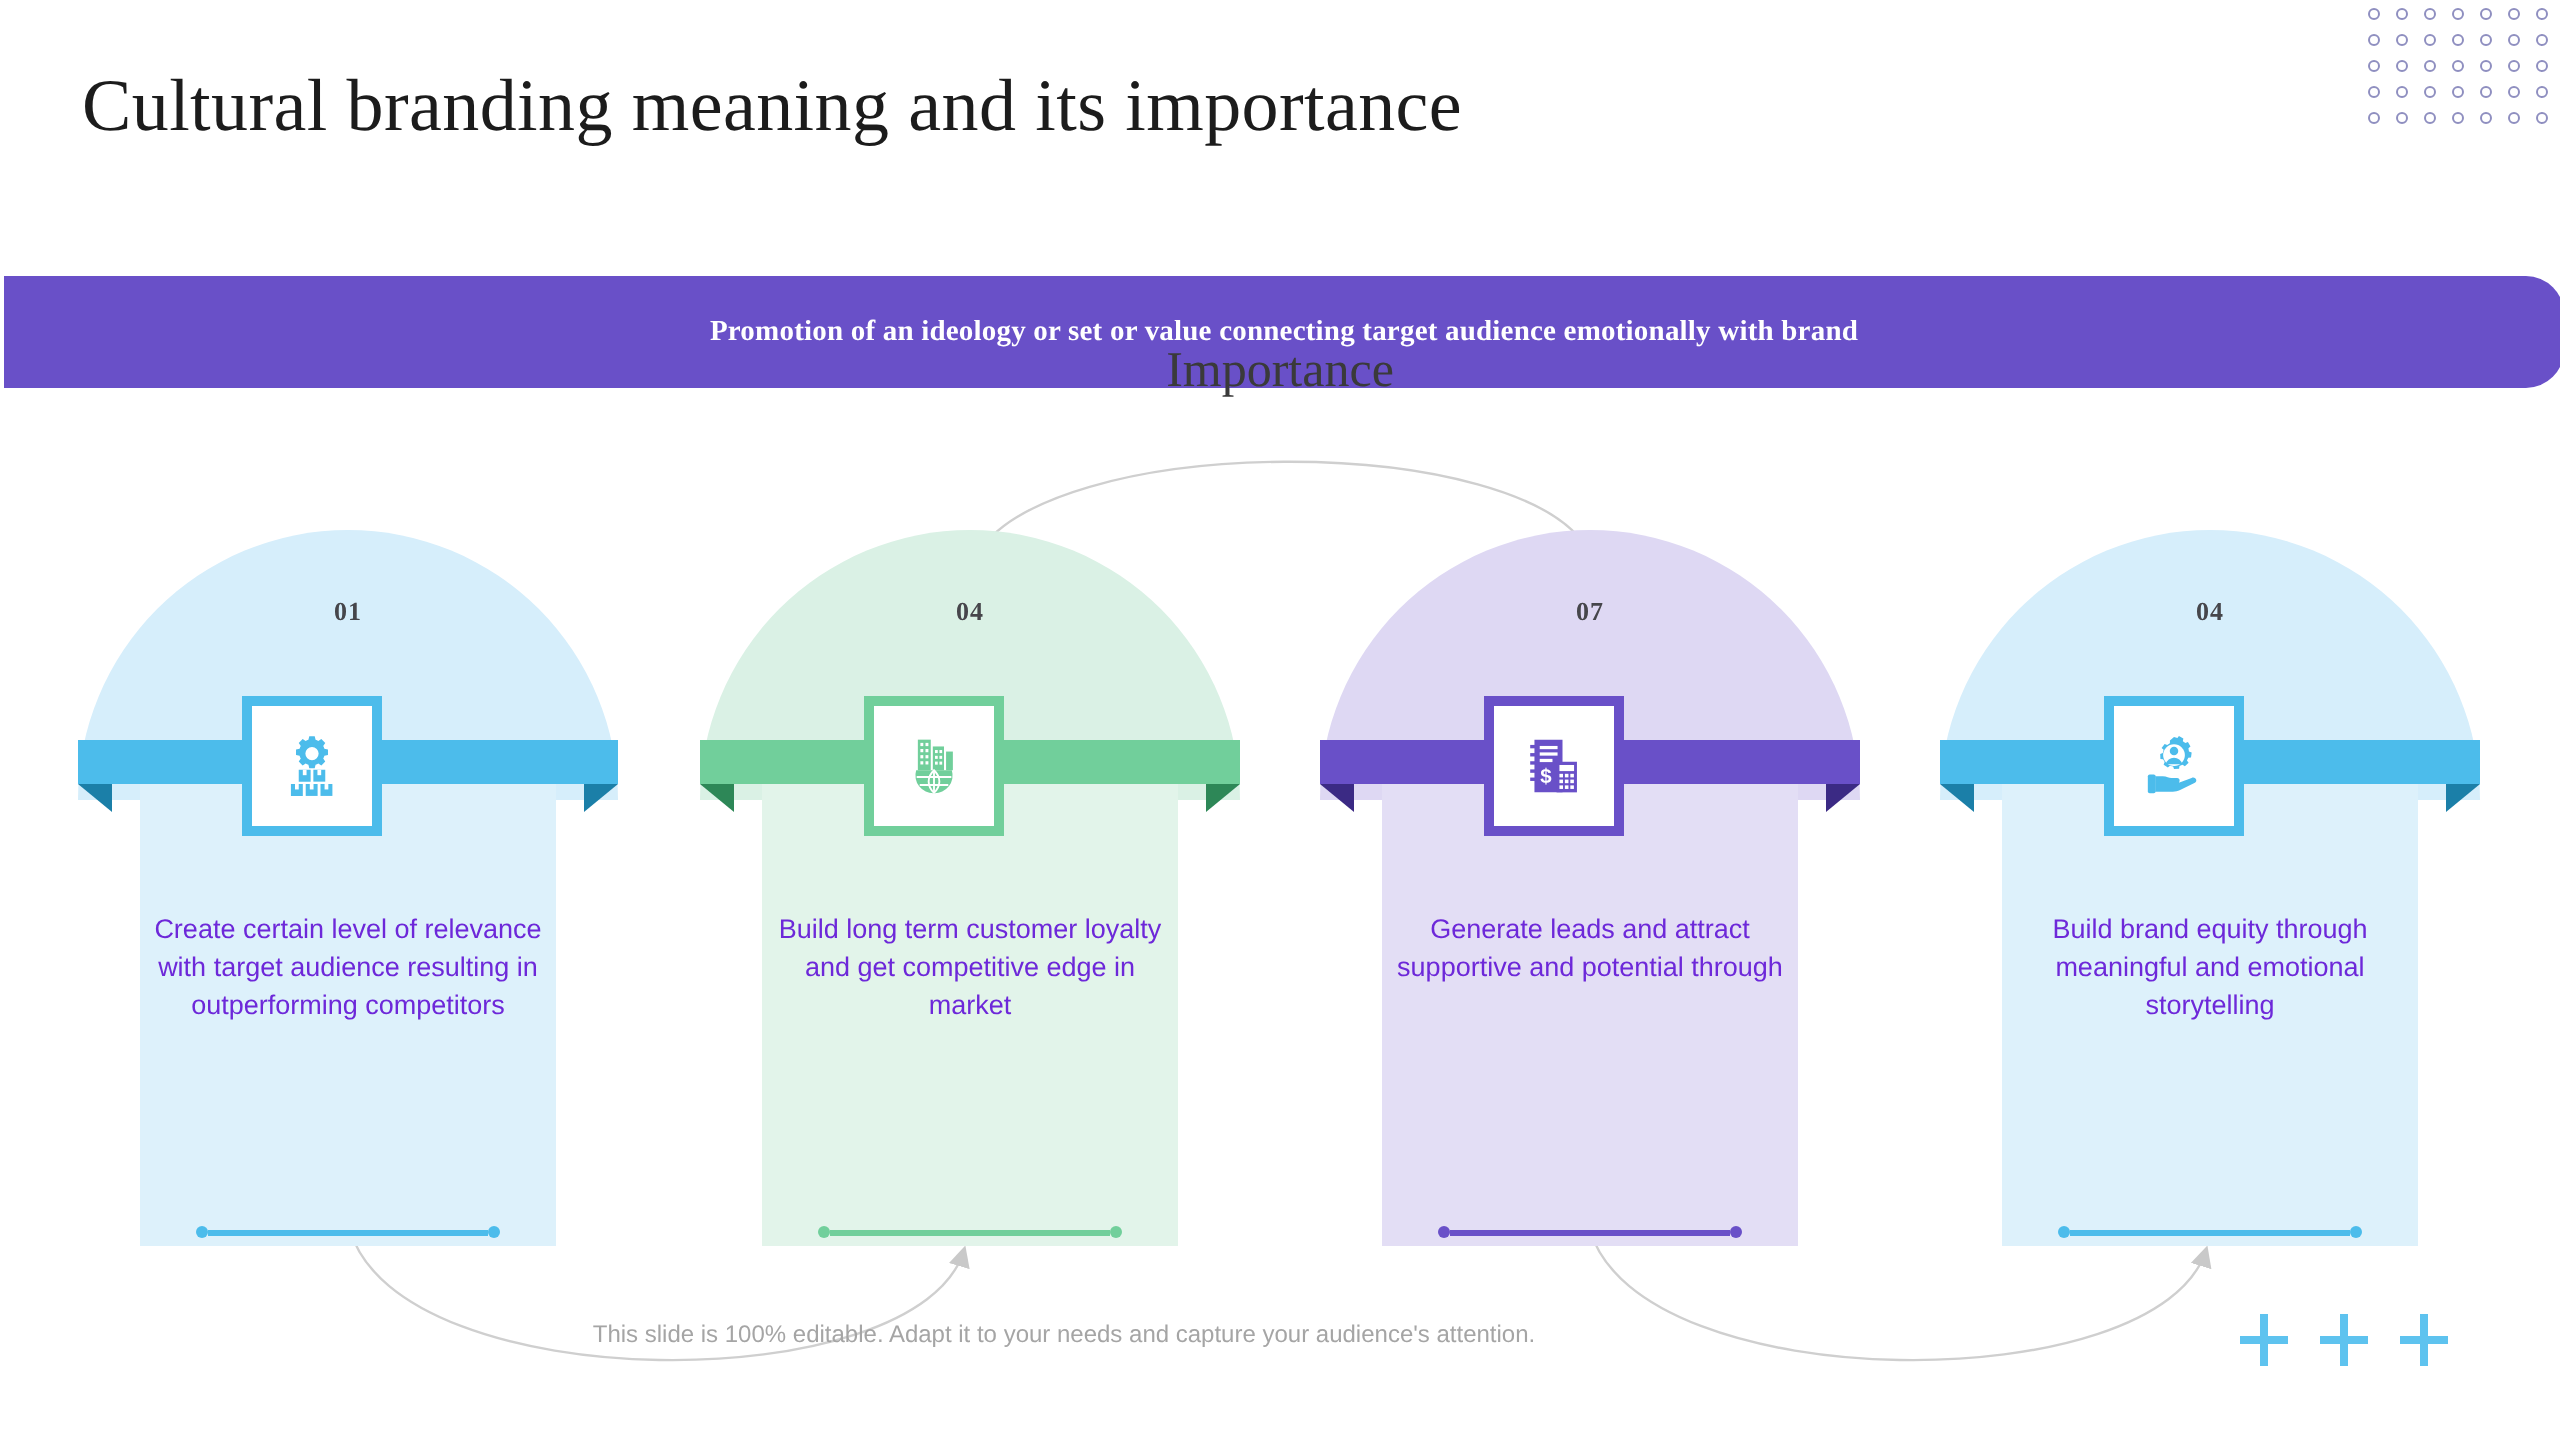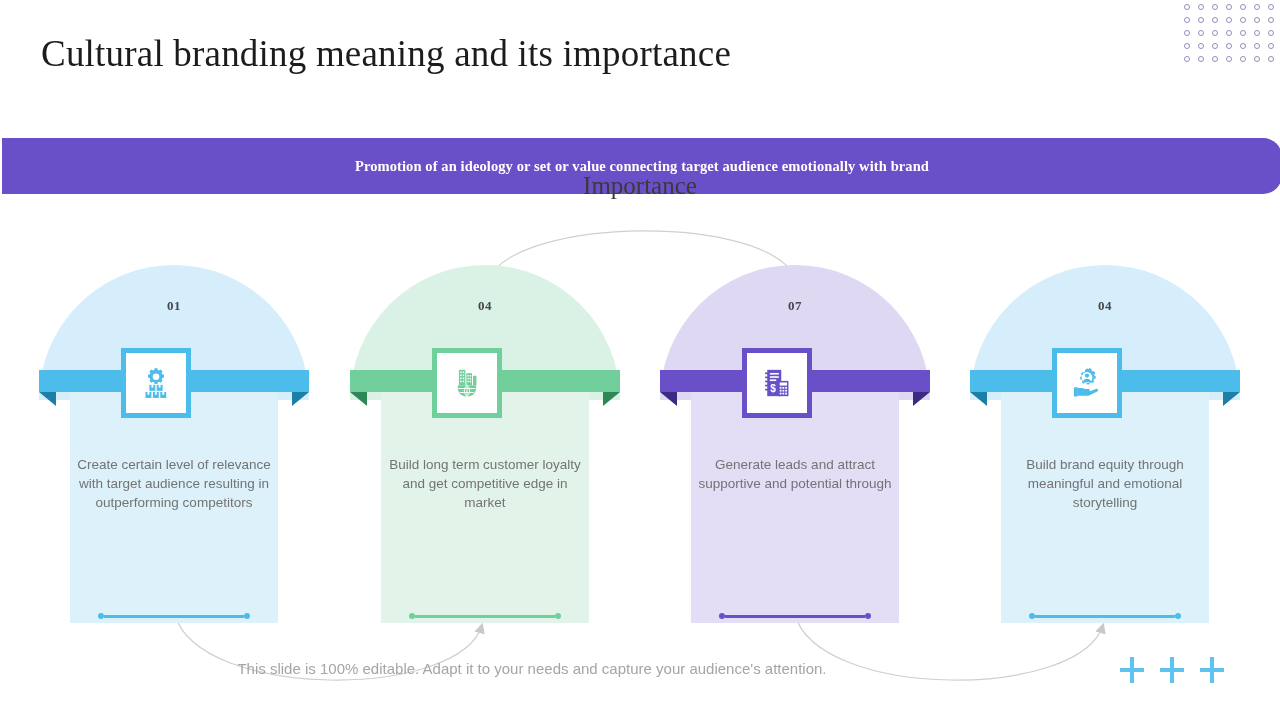--- a/index.html
+++ b/index.html
@@ -77,40 +77,40 @@
   
   .iconbox{
     position:absolute;left:51px;top:83px;width:70px;height:70px;
     background:#ffffff;box-sizing:border-box;z-index:5;
     display:flex;align-items:center;justify-content:center;
   }
   .iconbox svg{width:34px;height:34px;display:block;}
 
   .desc{
     position:absolute;left:4px;top:190px;width:200px;text-align:center;
-    font-size:13.5px;line-height:19px;color:#737373;z-index:4;
+    font-size:13.5px;line-height:19px;color:#6d28d9;z-index:4;
   }
 
   .baseline{position:absolute;left:28px;top:347px;width:152px;height:8px;z-index:4;}
   .baseline .ln{position:absolute;left:6px;top:3px;width:140px;height:2.5px;}
   .baseline .dt{position:absolute;top:1px;width:6px;height:6px;border-radius:50%;}
   .baseline .dt.l{left:0;}
   .baseline .dt.r{right:0;}
 
   
   .pluses{position:absolute;left:1120px;top:657px;width:120px;height:28px;}
   .plus{position:absolute;top:0;width:24px;height:26px;}
   .plus:before,.plus:after{content:"";position:absolute;background:#5ec3ef;}
   .plus:before{left:10px;top:0;width:3.5px;height:26px;}
   .plus:after{left:0;top:11px;width:24px;height:3.5px;}
 
   
   .footer{
     position:absolute;left:0;top:660px;width:1064px;text-align:center;
-    font-size:15px;color:#a5a5a5;
+    font-size:12px;color:#a5a5a5;
   }
 </style>
 </head>
 <body>
 
 <div class="slide">
 
   <div class="dot-pattern" id="dotPattern">
       <div class="d" style="left: 0px; top: 0px; border-color: rgb(143, 143, 192);"></div>
       <div class="d" style="left: 14px; top: 0px; border-color: rgb(143, 143, 192);"></div>

